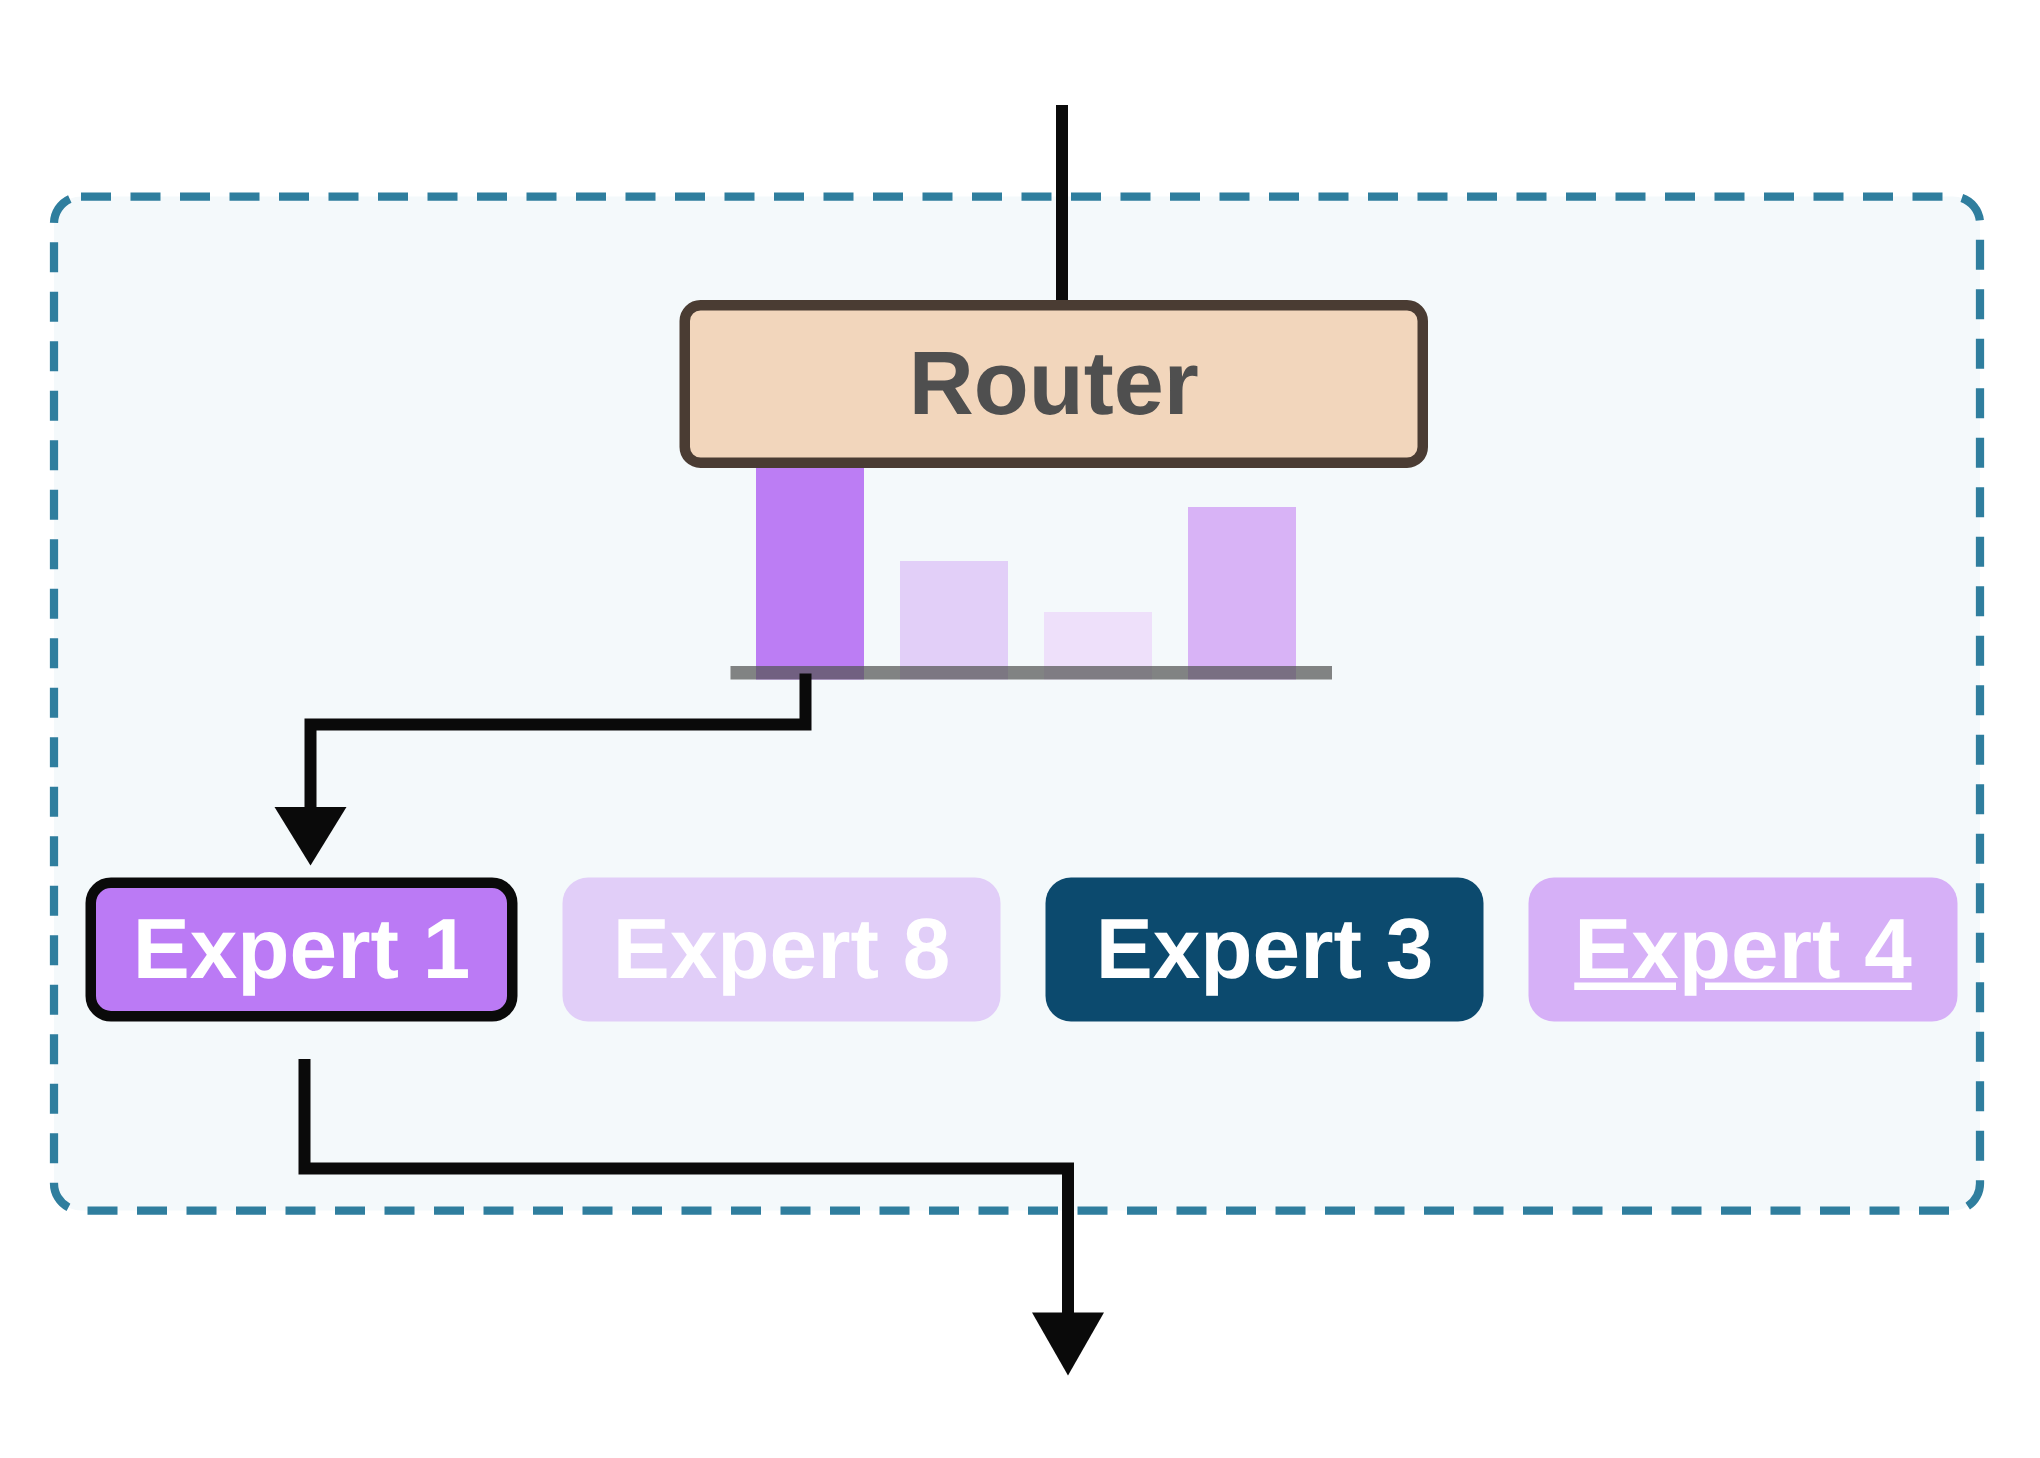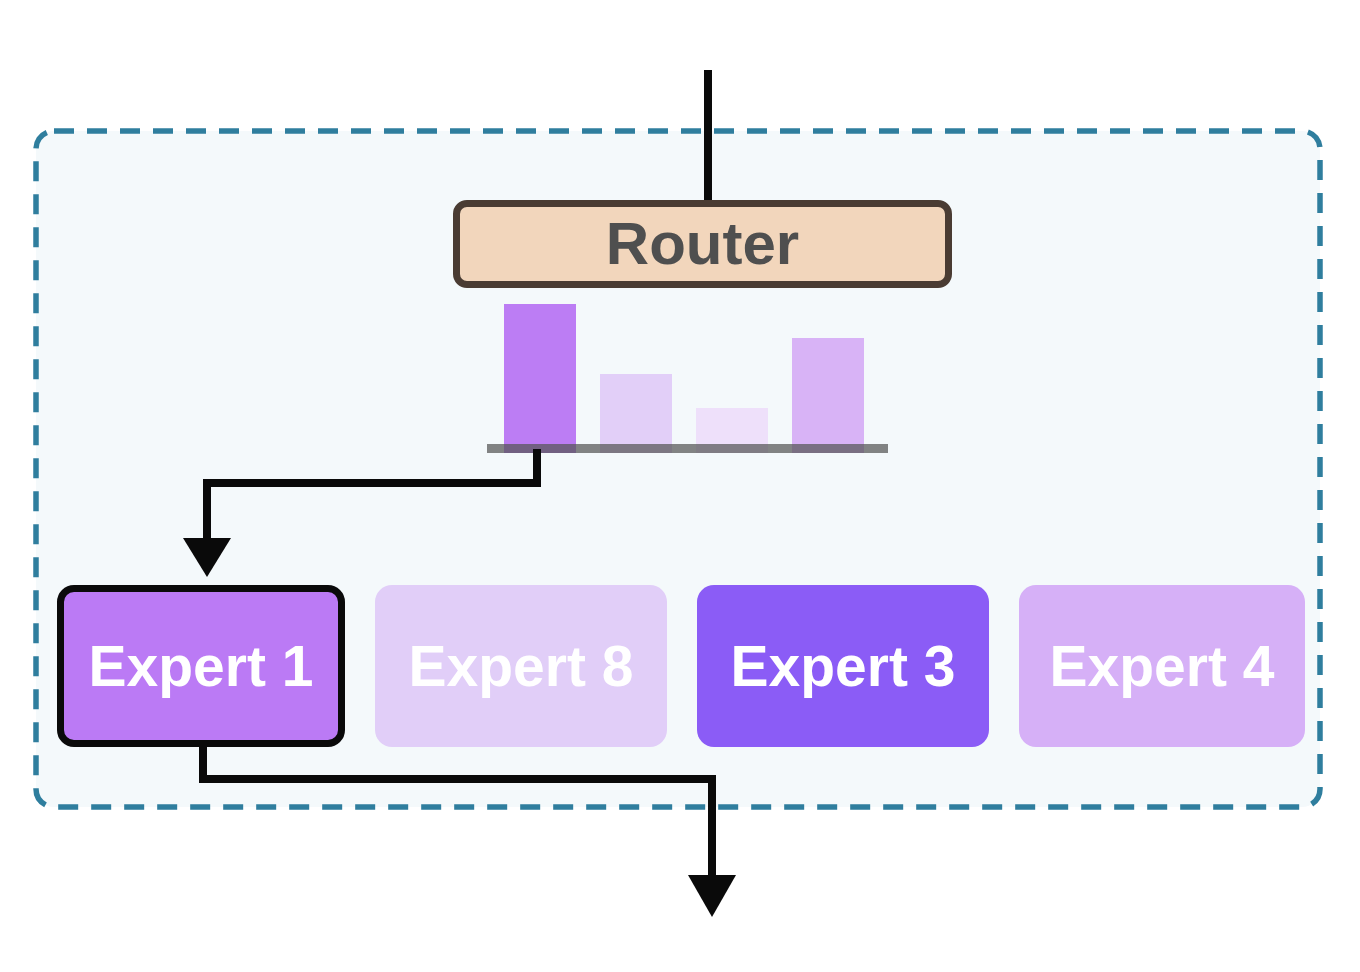--- a/index.html
+++ b/index.html
@@ -30,40 +30,40 @@
     align-items: center;
     justify-content: center;
     font-weight: 700;
     text-align: center;
     user-select: none;
   }
   .router-box {
     left: 453px;
     top: 200px;
     width: 499px;
-    height: 88px;
+    height: 112px;
     border: 7px solid #4A3C33;
     border-radius: 14px;
     background: #F2D6BC;
     color: #4F4F4F;
     font-size: 60px;
     z-index: 2;
   }
   .expert-box {
     top: 585px;
-    height: 162px;
+    height: 96px;
     border-radius: 17px;
     color: #ffffff;
     font-size: 57px;
     z-index: 2;
   }
   .expert-0 { left: 57px;   width: 288px; }
   .expert-1 { left: 375px;  width: 292px; }
   .expert-2 { left: 697px;  width: 292px; }
-  .expert-3 { left: 1019px; width: 286px; }
+  .expert-3 { left: 1019px; width: 286px; text-decoration: underline; }
   .label { display: inline-block; line-height: 1; }
 </style>
 </head>
 <body style="background: rgb(255, 255, 255);">
 
 <div class="canvas">
 
   <svg class="layer" viewBox="0 0 1360 972">
 
     <rect id="container-rect" x="36" y="131" width="1284" height="676" rx="18" fill="#F4F9FB" stroke="#2F7E9E" stroke-width="5.5" stroke-dasharray="20 13"></rect>
@@ -92,20 +92,20 @@
   <div class="node router-box" style="background: rgb(242, 214, 188); border-color: rgb(74, 60, 51); color: rgb(79, 79, 79);">
     <span class="label">Router</span>
   </div>
 
   <div class="node expert-box expert-0" style="background: rgb(187, 122, 245); color: rgb(255, 255, 255); border: 7px solid rgb(10, 10, 10);">
     <span class="label">Expert 1</span>
   </div>
   <div class="node expert-box expert-1" style="background: rgb(225, 206, 248); color: rgb(255, 255, 255);">
     <span class="label">Expert 8</span>
   </div>
-  <div class="node expert-box expert-2" style="background: #8b5cf6; color: rgb(255, 255, 255);">
+  <div class="node expert-box expert-2" style="background: #0c4a6e; color: rgb(255, 255, 255);">
     <span class="label">Expert 3</span>
   </div>
   <div class="node expert-box expert-3" style="background: rgb(214, 176, 247); color: rgb(255, 255, 255);">
     <span class="label">Expert 4</span>
   </div>
 
 </div>
 
 </body></html>

